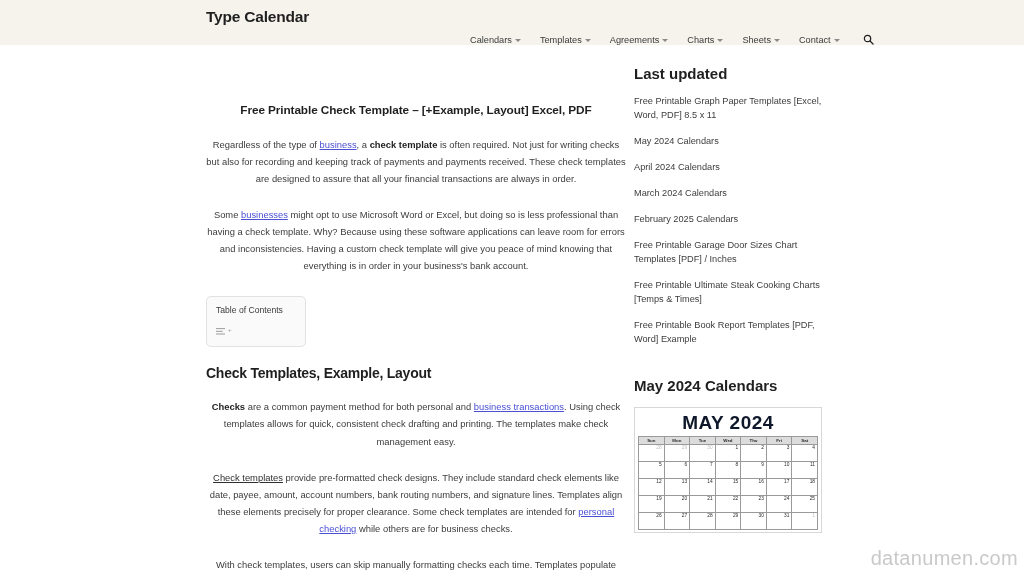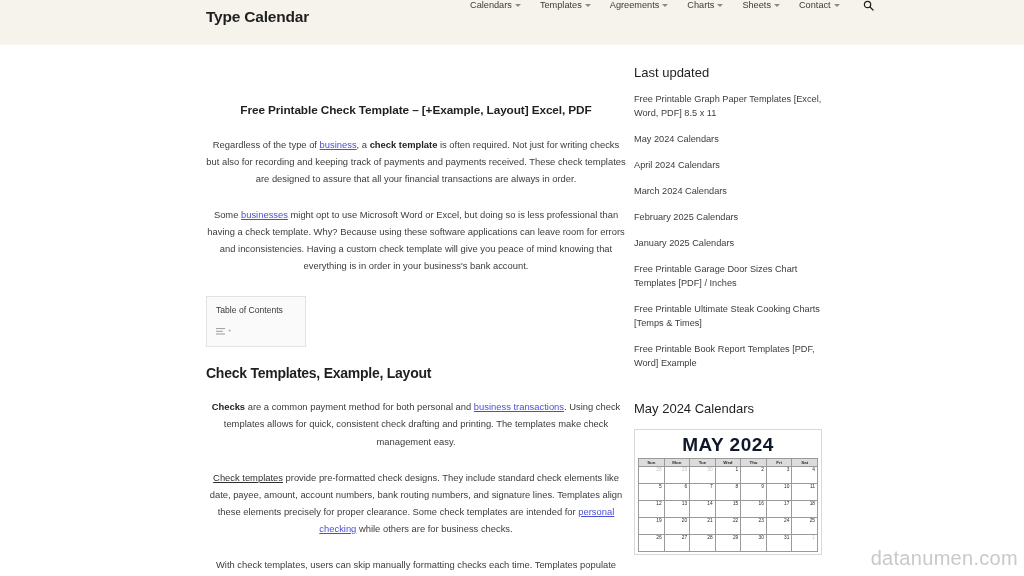--- a/index.html
+++ b/index.html
@@ -29,21 +29,21 @@
     letter-spacing: -0.2px;
     color: #1f1f1f;
     white-space: nowrap;
   }
   .main-nav {
     position: absolute;
     left: 470px;
     top: 0;
     height: 45px;
     display: flex;
-    align-items: flex-start;
+    align-items: flex-end;
     gap: 19px;
   }
   .nav-item {
     display: flex;
     align-items: center;
     gap: 3px;
     font-size: 9.2px;
     color: #3a3a3a;
     white-space: nowrap;
     cursor: pointer;
@@ -106,21 +106,21 @@
   a.inline-link.dark {
     color: #2f2f2f;
   }
 
   
   .toc-box {
     margin-top: 22px;
     width: 100px;
     border: 1px solid #e2e2e2;
     background: #fafafa;
-    border-radius: 0;
+    border-radius: 5px;
     padding: 8px 9px 7px 9px;
   }
   .toc-title {
     font-size: 8.6px;
     color: #3a3a3a;
     white-space: nowrap;
   }
   .toc-icon-row {
     display: flex;
     align-items: center;
@@ -137,22 +137,22 @@
   .section-h2 {
     font-size: 14px;
     font-weight: bold;
     color: #1f1f1f;
     letter-spacing: -0.25px;
     margin: 18px 0 0 0;
   }
 
   
   .side-h {
-    font-size: 13px;
-    font-weight: normal;
+    font-size: 15px;
+    font-weight: bold;
     color: #1f1f1f;
     margin: 0 0 13px 0;
   }
   .side-h.spaced { margin-top: 30px; }
   .side-link {
     display: block;
     font-size: 9.2px;
     line-height: 1.52;
     color: #3c3c3c;
     text-decoration: none;
@@ -287,21 +287,20 @@
 
   <div class="sidebar-col">
 
     <div class="side-h">Last updated</div>
 
     <a class="side-link" href="#">Free Printable Graph Paper Templates [Excel, Word, PDF] 8.5 x 11</a>
     <a class="side-link" href="#">May 2024 Calendars</a>
     <a class="side-link" href="#">April 2024 Calendars</a>
     <a class="side-link" href="#">March 2024 Calendars</a>
     <a class="side-link" href="#">February 2025 Calendars</a>
-    <a class="side-link" href="#">January 2025 Calendars</a>
     <a class="side-link" href="#">Free Printable Garage Door Sizes Chart Templates [PDF] / Inches</a>
     <a class="side-link" href="#">Free Printable Ultimate Steak Cooking Charts [Temps &amp; Times]</a>
     <a class="side-link" href="#">Free Printable Book Report Templates [PDF, Word] Example</a>
 
     <div class="side-h spaced">May 2024 Calendars</div>
 
     <div class="cal-wrap">
       <div class="cal-title">MAY 2024</div>
       <table class="cal">
         <thead>

